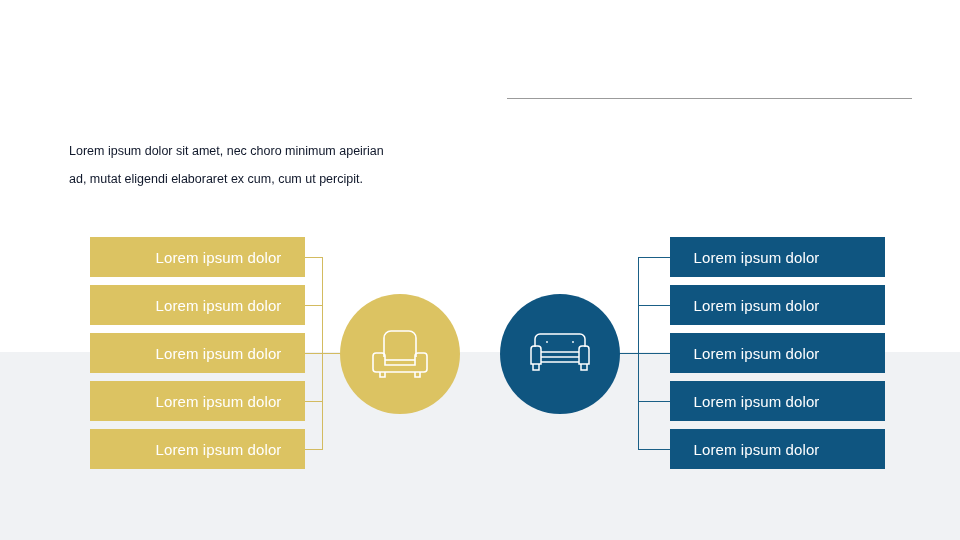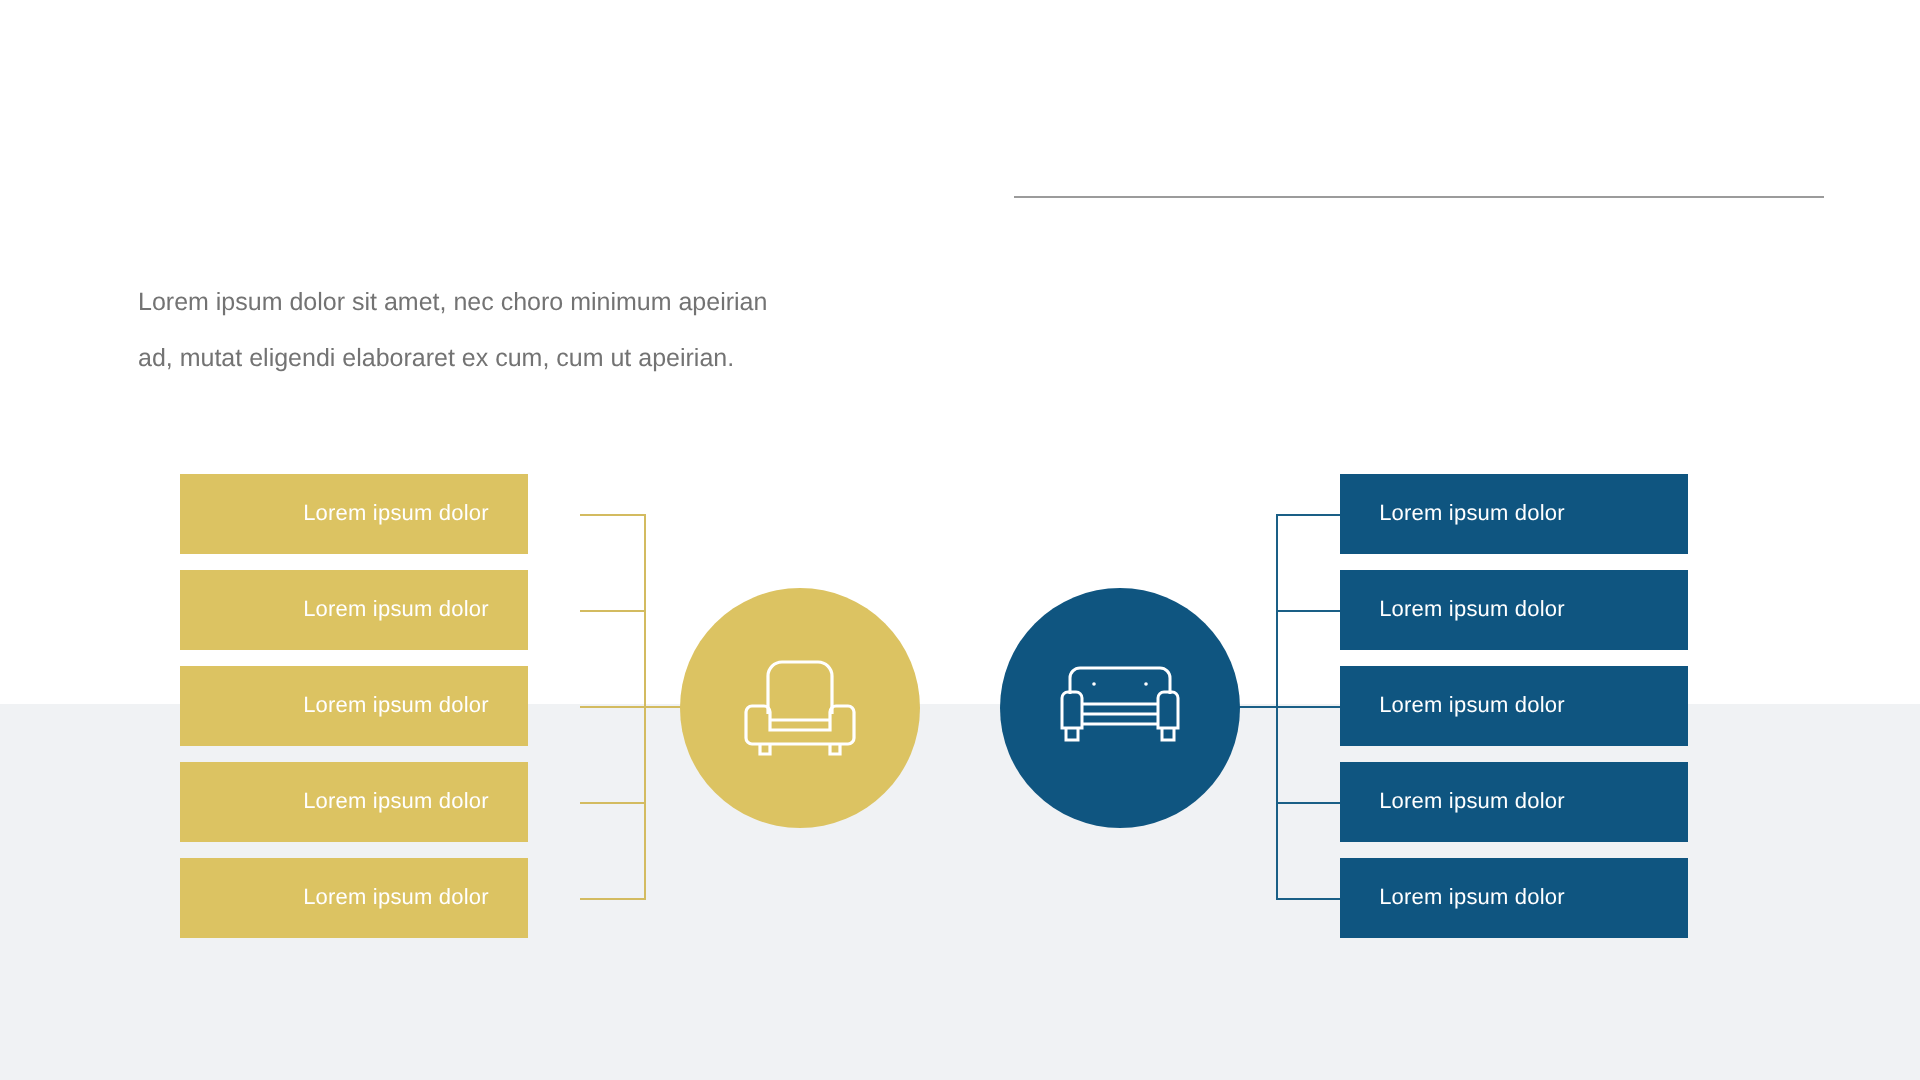--- a/index.html
+++ b/index.html
@@ -49,35 +49,35 @@
     width: 405px;
     height: 1px;
     background: #9b9b9b;
   }
   .subtitle {
     position: absolute;
     left: 69px;
     top: 137px;
     width: 390px;
     font-size: 12.5px;
-    color: #737373;
+    color: #0f172a;
     line-height: 28px;
   }
   .subtitle span { display: block; white-space: nowrap; }
 
   
   .bar {
     position: absolute;
-    width: 174px;
+    width: 215px;
     height: 40px;
     display: flex;
     align-items: center;
     justify-content: center;
     color: #ffffff;
-    font-size: 11px;
+    font-size: 15px;
     letter-spacing: 0.1px;
     box-sizing: border-box;
   }
   .bar.left  { left: 90px;  padding-left: 42px; }
   .bar.right { left: 670px; padding-right: 42px; }
   .bar.gold { background: #dcc362; }
   .bar.blue { background: #0f5580; }
 
   
   .conn {
@@ -111,21 +111,21 @@
 </head>
 <body>
 
 <div class="slide">
 
   <div class="bg-lower"></div>
 
   <div class="header-rule"></div>
   <div class="subtitle">
     <span>Lorem ipsum dolor sit amet, nec choro minimum apeirian</span>
-    <span>ad, mutat eligendi elaboraret ex cum, cum ut apeirian.</span>
+    <span>ad, mutat eligendi elaboraret ex cum, cum ut percipit.</span>
   </div>
 
   <div class="conn spine" style="left:322px; top:257px; height:193px;"></div>
 
   <div class="conn stub" style="left:290px; top:257px; width:33px;"></div>
   <div class="conn stub" style="left:290px; top:305px; width:33px;"></div>
   <div class="conn stub" style="left:290px; top:353px; width:33px;"></div>
   <div class="conn stub" style="left:290px; top:401px; width:33px;"></div>
   <div class="conn stub" style="left:290px; top:449px; width:33px;"></div>
 

